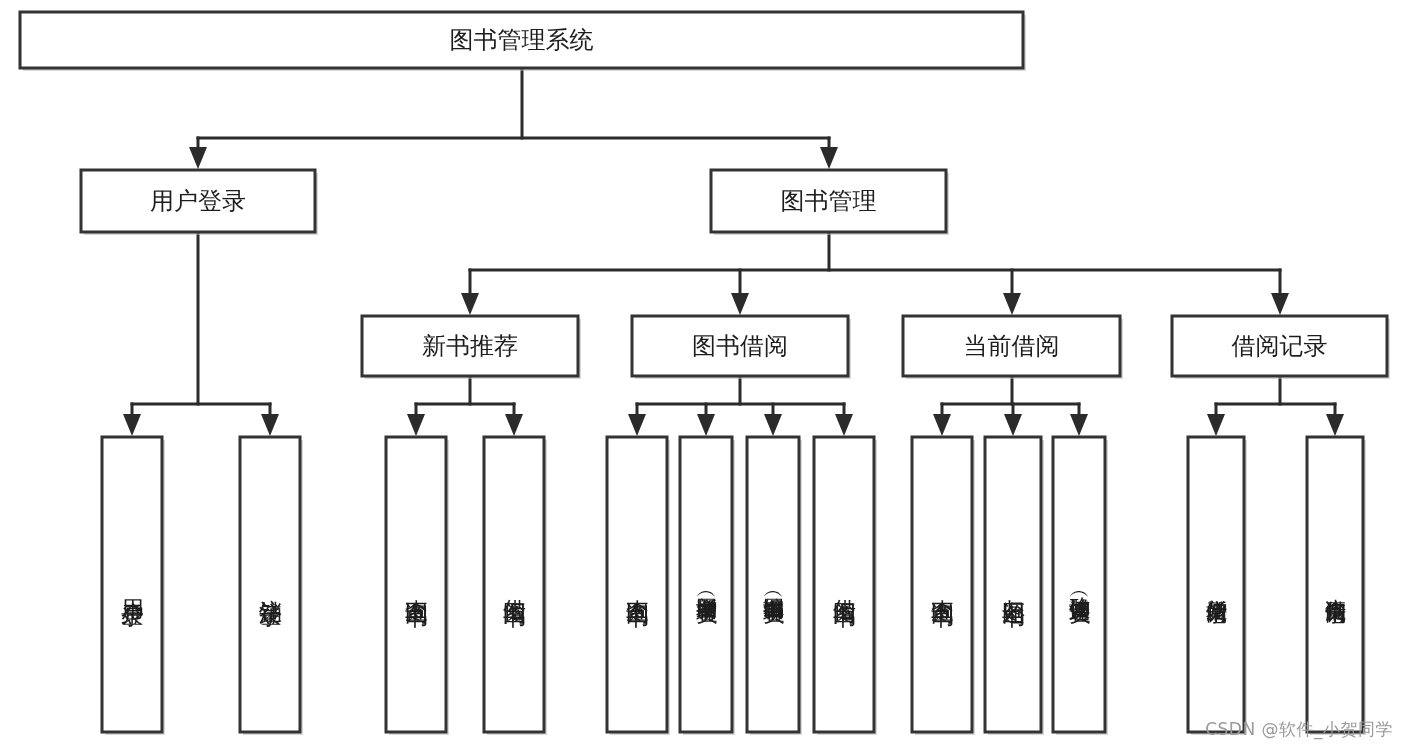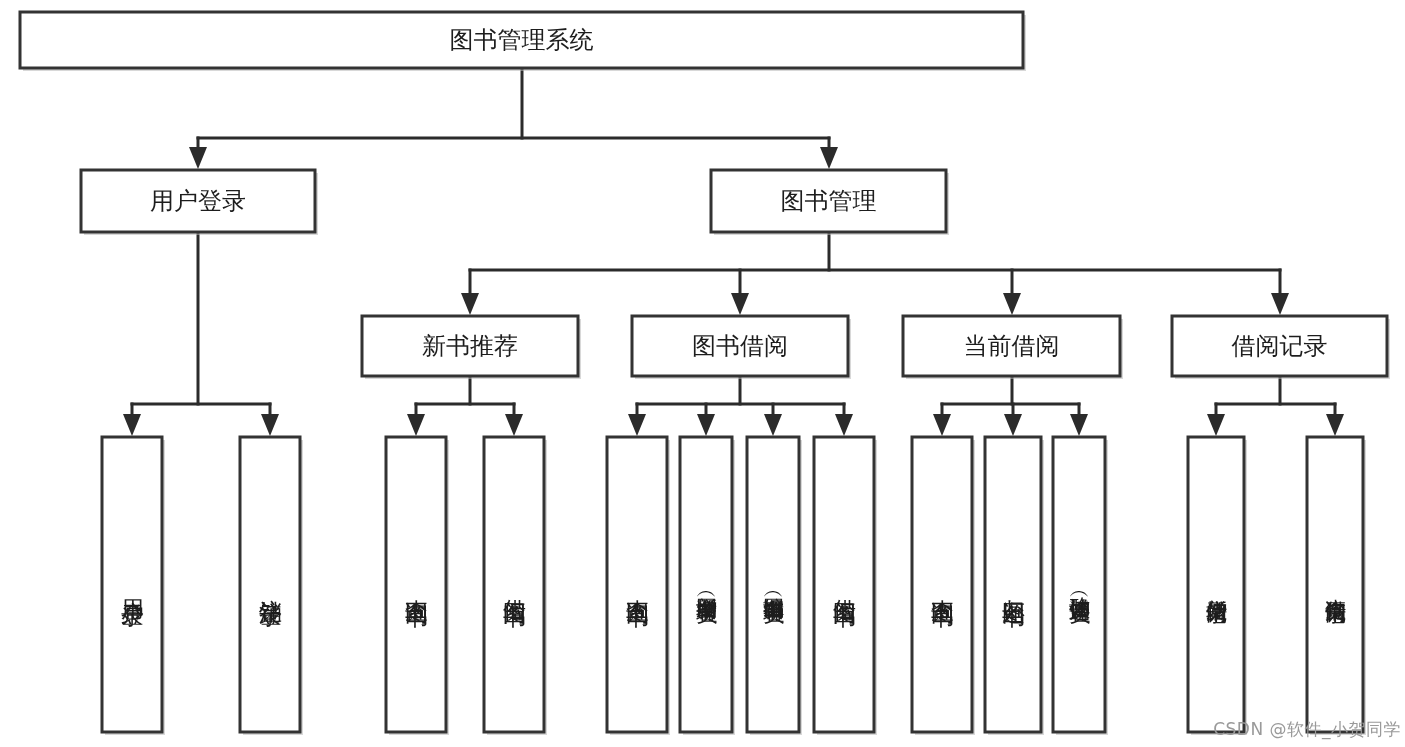--- a/index.html
+++ b/index.html
@@ -68,21 +68,21 @@
     font-family: "DejaVu Sans", "Liberation Sans", sans-serif;
     font-size: 23px;
     line-height: 1.12;
     letter-spacing: 2px;
     color: #1d1d1d;
     white-space: nowrap;
     text-align: center;
   }
   #watermark {
     position: absolute;
-    right: 4px;
+    right: 12px;
     bottom: 6px;
     font-family: "DejaVu Sans", "Liberation Sans", sans-serif;
     font-size: 17px;
     color: #9a9a9a;
     letter-spacing: 0.5px;
     white-space: nowrap;
   }
 </style>
 </head>
 <body>

